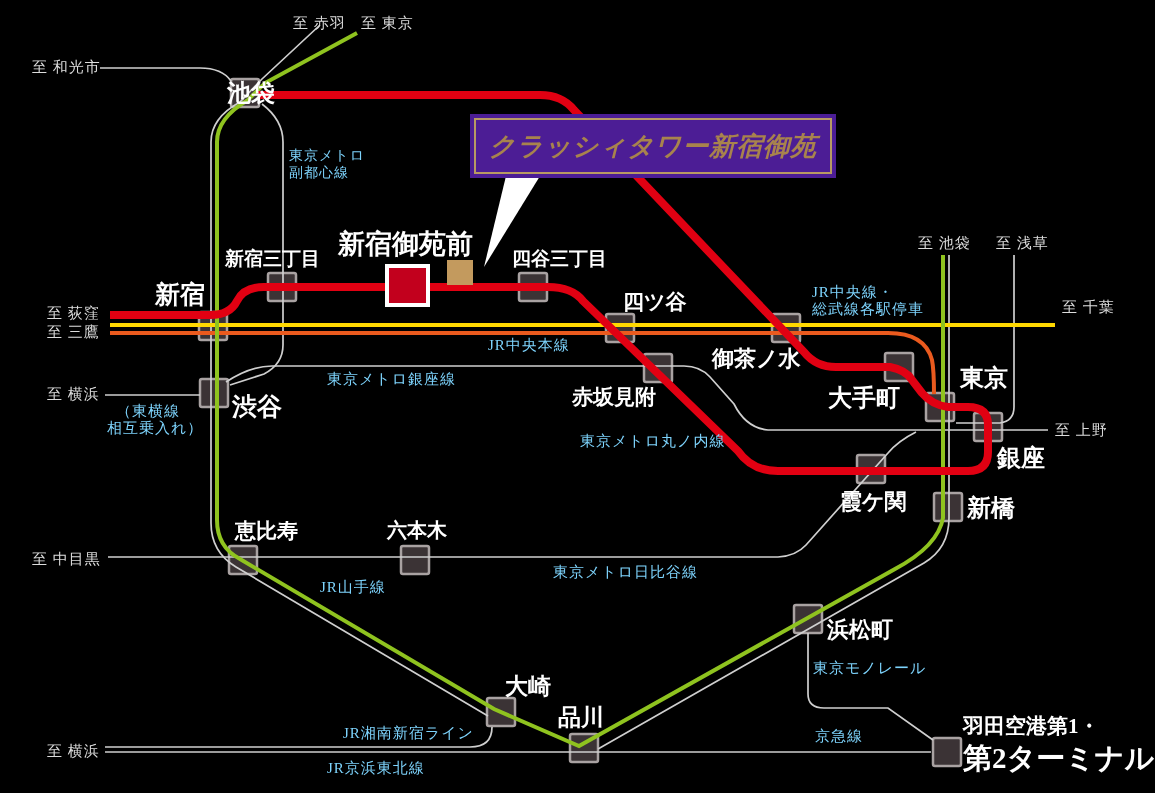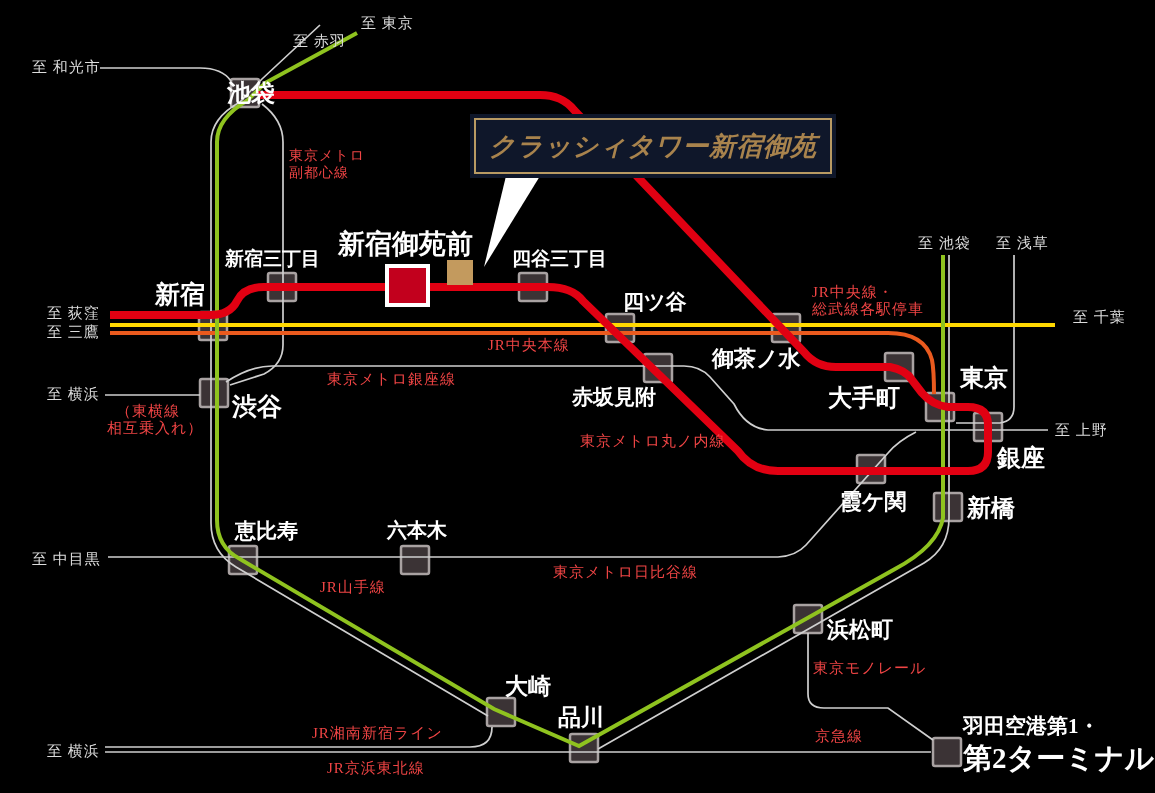--- a/index.html
+++ b/index.html
@@ -2,23 +2,23 @@
 <html><head>
 <meta charset="utf-8">
 <style>
   html,body{margin:0;padding:0;background:#000;}
   #map{position:relative;width:1155px;height:793px;background:#000;overflow:hidden;
        font-family:"Liberation Serif","DejaVu Serif",serif;}
   #rail-svg{position:absolute;left:0;top:0;}
   .lbl{position:absolute;white-space:nowrap;line-height:1.05;}
   .st{color:#ffffff;font-weight:bold;}
   .dir{color:#dcdcdc;font-size:15px;letter-spacing:1px;}
-  .ln{color:#ef4444;font-size:15px;letter-spacing:1px;}
+  .ln{color:#7dd3fc;font-size:15px;letter-spacing:1px;}
   .ln-sm{font-size:14px;}
-  .callout{position:absolute;left:470px;top:114px;width:366px;height:64px;background:#0f172a;
+  .callout{position:absolute;left:470px;top:114px;width:366px;height:64px;background:#4c1d95;
            box-sizing:border-box;padding:4px;}
   .callout-inner{width:100%;height:100%;border:2px solid #b89a63;box-sizing:border-box;
            display:flex;align-items:center;justify-content:center;
            color:#a8834d;font-size:26px;font-weight:bold;font-style:italic;letter-spacing:1px;}
 </style>
 </head>
 <body>
 
 <div id="map">
 
@@ -97,42 +97,42 @@
   <div class="lbl st" style="left:840px;top:490px;font-size:22px;">霞ケ関</div>
   <div class="lbl st" style="left:967px;top:496px;font-size:24px;">新橋</div>
   <div class="lbl st" style="left:235px;top:520px;font-size:21px;">恵比寿</div>
   <div class="lbl st" style="left:387px;top:520px;font-size:20px;">六本木</div>
   <div class="lbl st" style="left:827px;top:618px;font-size:22px;">浜松町</div>
   <div class="lbl st" style="left:505px;top:675px;font-size:23px;">大崎</div>
   <div class="lbl st" style="left:558px;top:706px;font-size:23px;">品川</div>
   <div class="lbl st" style="left:963px;top:715px;font-size:21px;">羽田空港第1・</div>
   <div class="lbl st" style="left:963px;top:743px;font-size:29px;">第2ターミナル</div>
 
-  <div class="lbl dir" style="left:293px;top:16px;margin-top:18px;">至 赤羽</div>
+  <div class="lbl dir" style="left:293px;top:16px;">至 赤羽</div>
   <div class="lbl dir" style="left:361px;top:16px;">至 東京</div>
   <div class="lbl dir" style="left:32px;top:60px;">至 和光市</div>
   <div class="lbl dir" style="left:47px;top:306px;">至 荻窪</div>
   <div class="lbl dir" style="left:47px;top:325px;">至 三鷹</div>
   <div class="lbl dir" style="left:918px;top:236px;">至 池袋</div>
   <div class="lbl dir" style="left:996px;top:236px;">至 浅草</div>
-  <div class="lbl dir" style="left:1062px;top:310px;margin-left:11px;">至 千葉</div>
+  <div class="lbl dir" style="left:1062px;top:300px;">至 千葉</div>
   <div class="lbl dir" style="left:1055px;top:423px;">至 上野</div>
   <div class="lbl dir" style="left:47px;top:387px;">至 横浜</div>
   <div class="lbl dir" style="left:32px;top:552px;">至 中目黒</div>
   <div class="lbl dir" style="left:47px;top:744px;">至 横浜</div>
 
   <div class="lbl ln ln-sm" style="left:289px;top:149px;">東京メトロ</div>
   <div class="lbl ln ln-sm" style="left:289px;top:166px;">副都心線</div>
   <div class="lbl ln" style="left:488px;top:338px;">JR中央本線</div>
   <div class="lbl ln" style="left:812px;top:285px;text-align:center;">JR中央線・</div>
   <div class="lbl ln" style="left:812px;top:302px;">総武線各駅停車</div>
   <div class="lbl ln" style="left:327px;top:372px;">東京メトロ銀座線</div>
   <div class="lbl ln" style="left:580px;top:434px;">東京メトロ丸ノ内線</div>
   <div class="lbl ln" style="left:553px;top:565px;">東京メトロ日比谷線</div>
   <div class="lbl ln" style="left:320px;top:580px;">JR山手線</div>
   <div class="lbl ln" style="left:100px;top:404px;margin-left:16px;">（東横線</div>
   <div class="lbl ln" style="left:107px;top:421px;">相互乗入れ）</div>
   <div class="lbl ln" style="left:813px;top:661px;">東京モノレール</div>
-  <div class="lbl ln" style="left:312px;top:726px;">JR湘南新宿ライン</div>
+  <div class="lbl ln" style="left:343px;top:726px;">JR湘南新宿ライン</div>
   <div class="lbl ln" style="left:327px;top:761px;">JR京浜東北線</div>
   <div class="lbl ln" style="left:815px;top:729px;">京急線</div>
 
 </div>
 
 </body></html>

